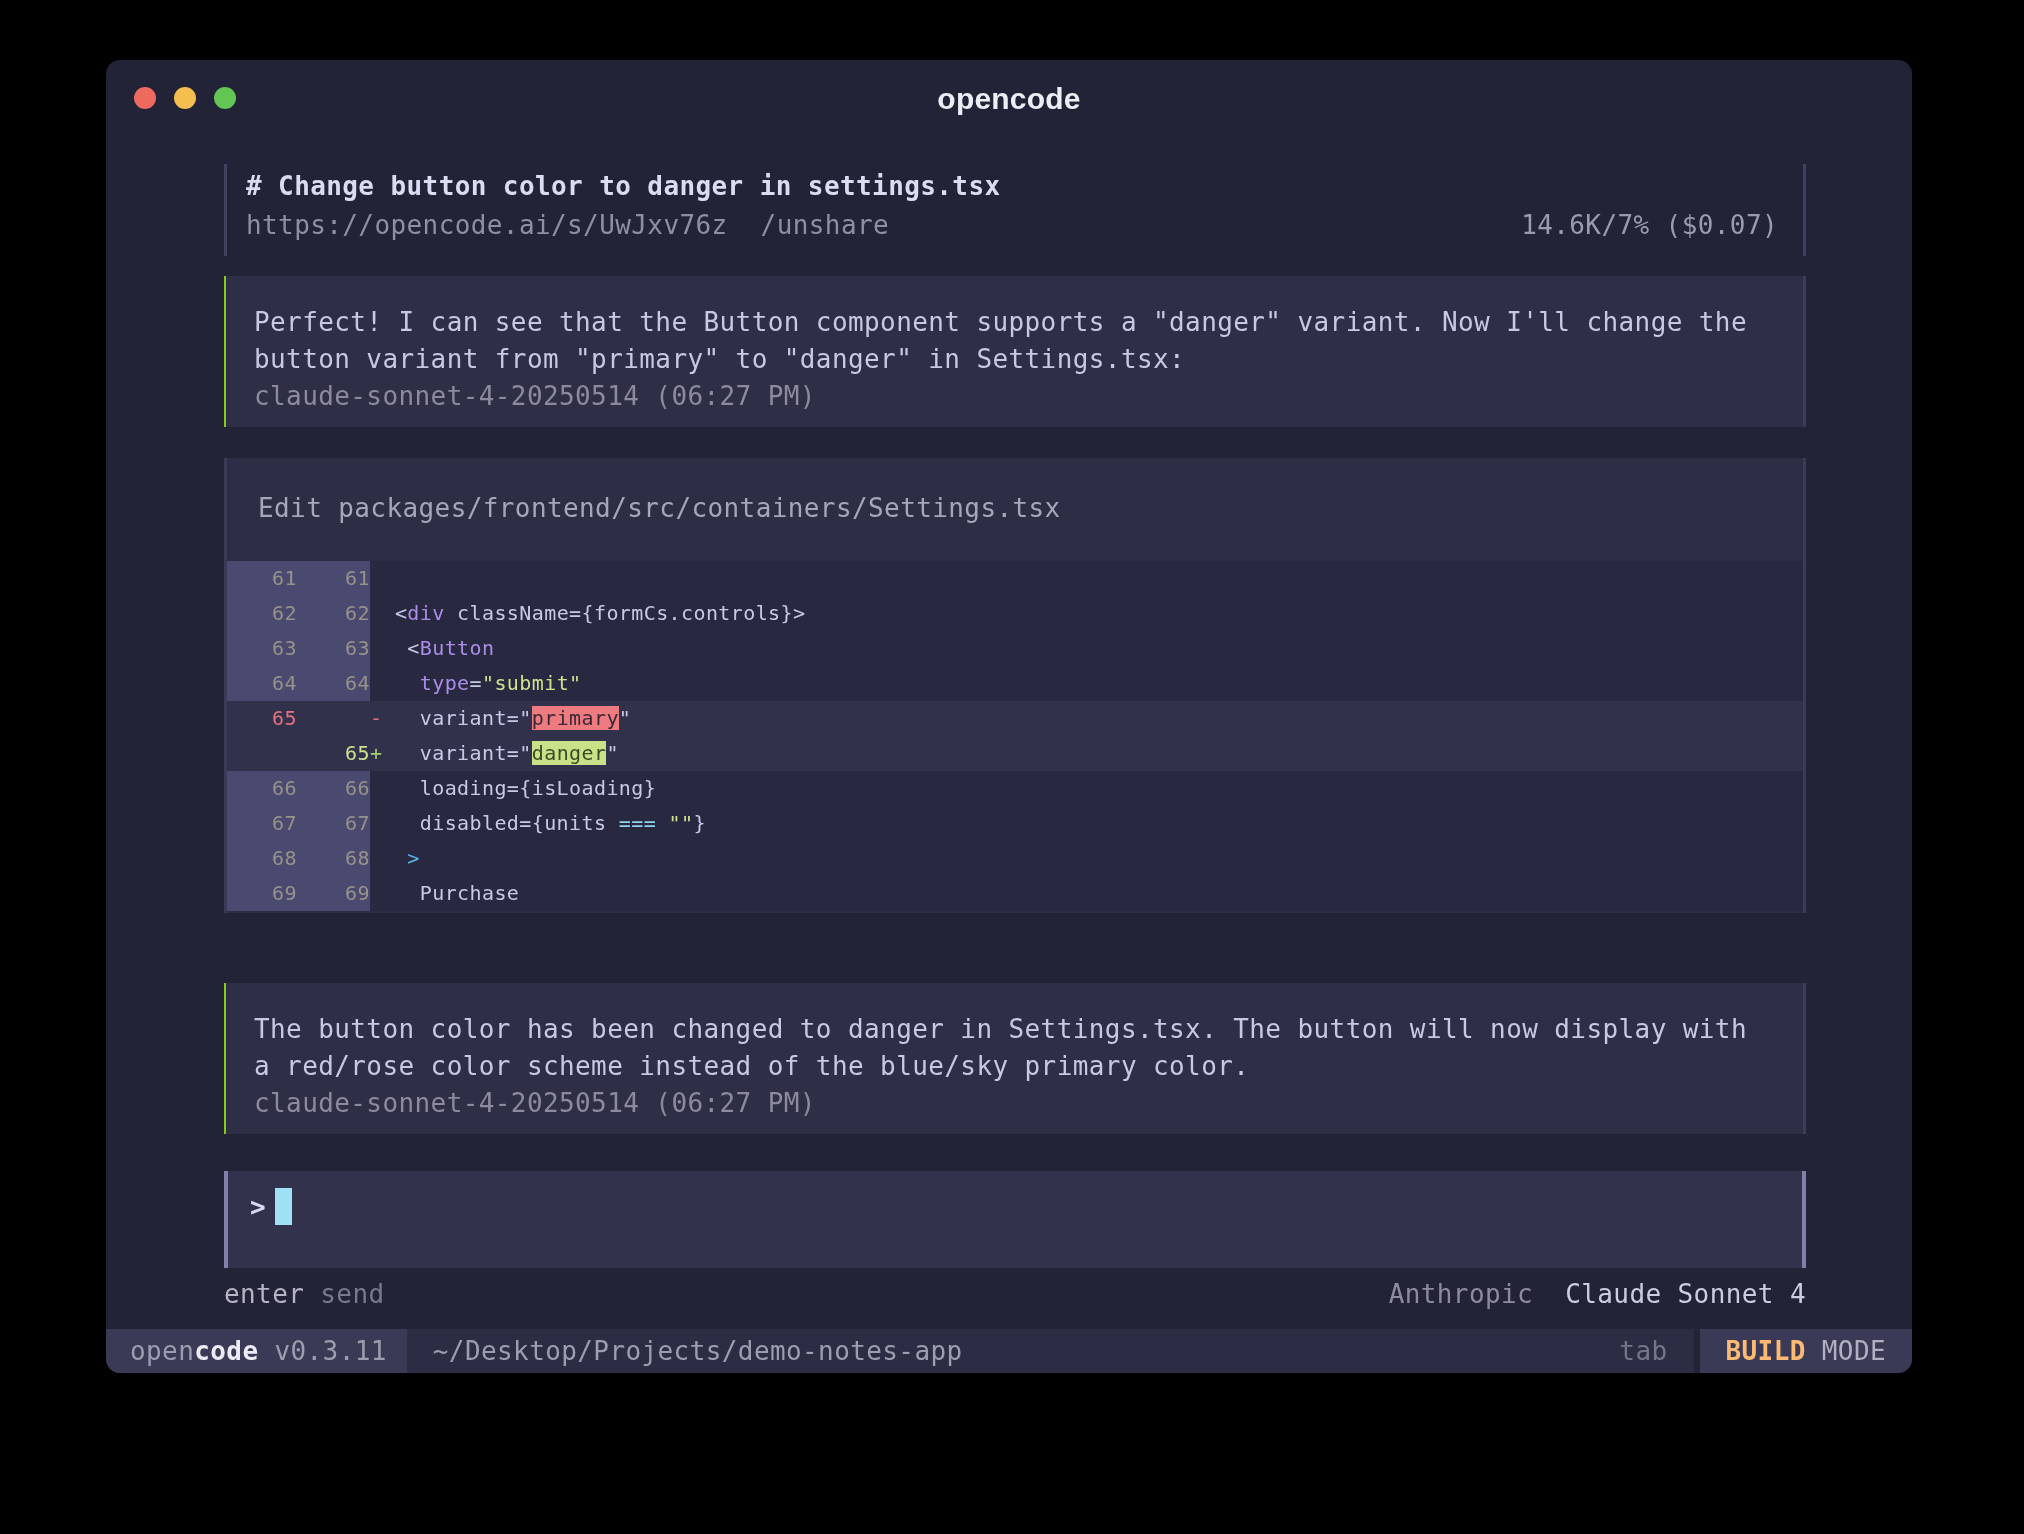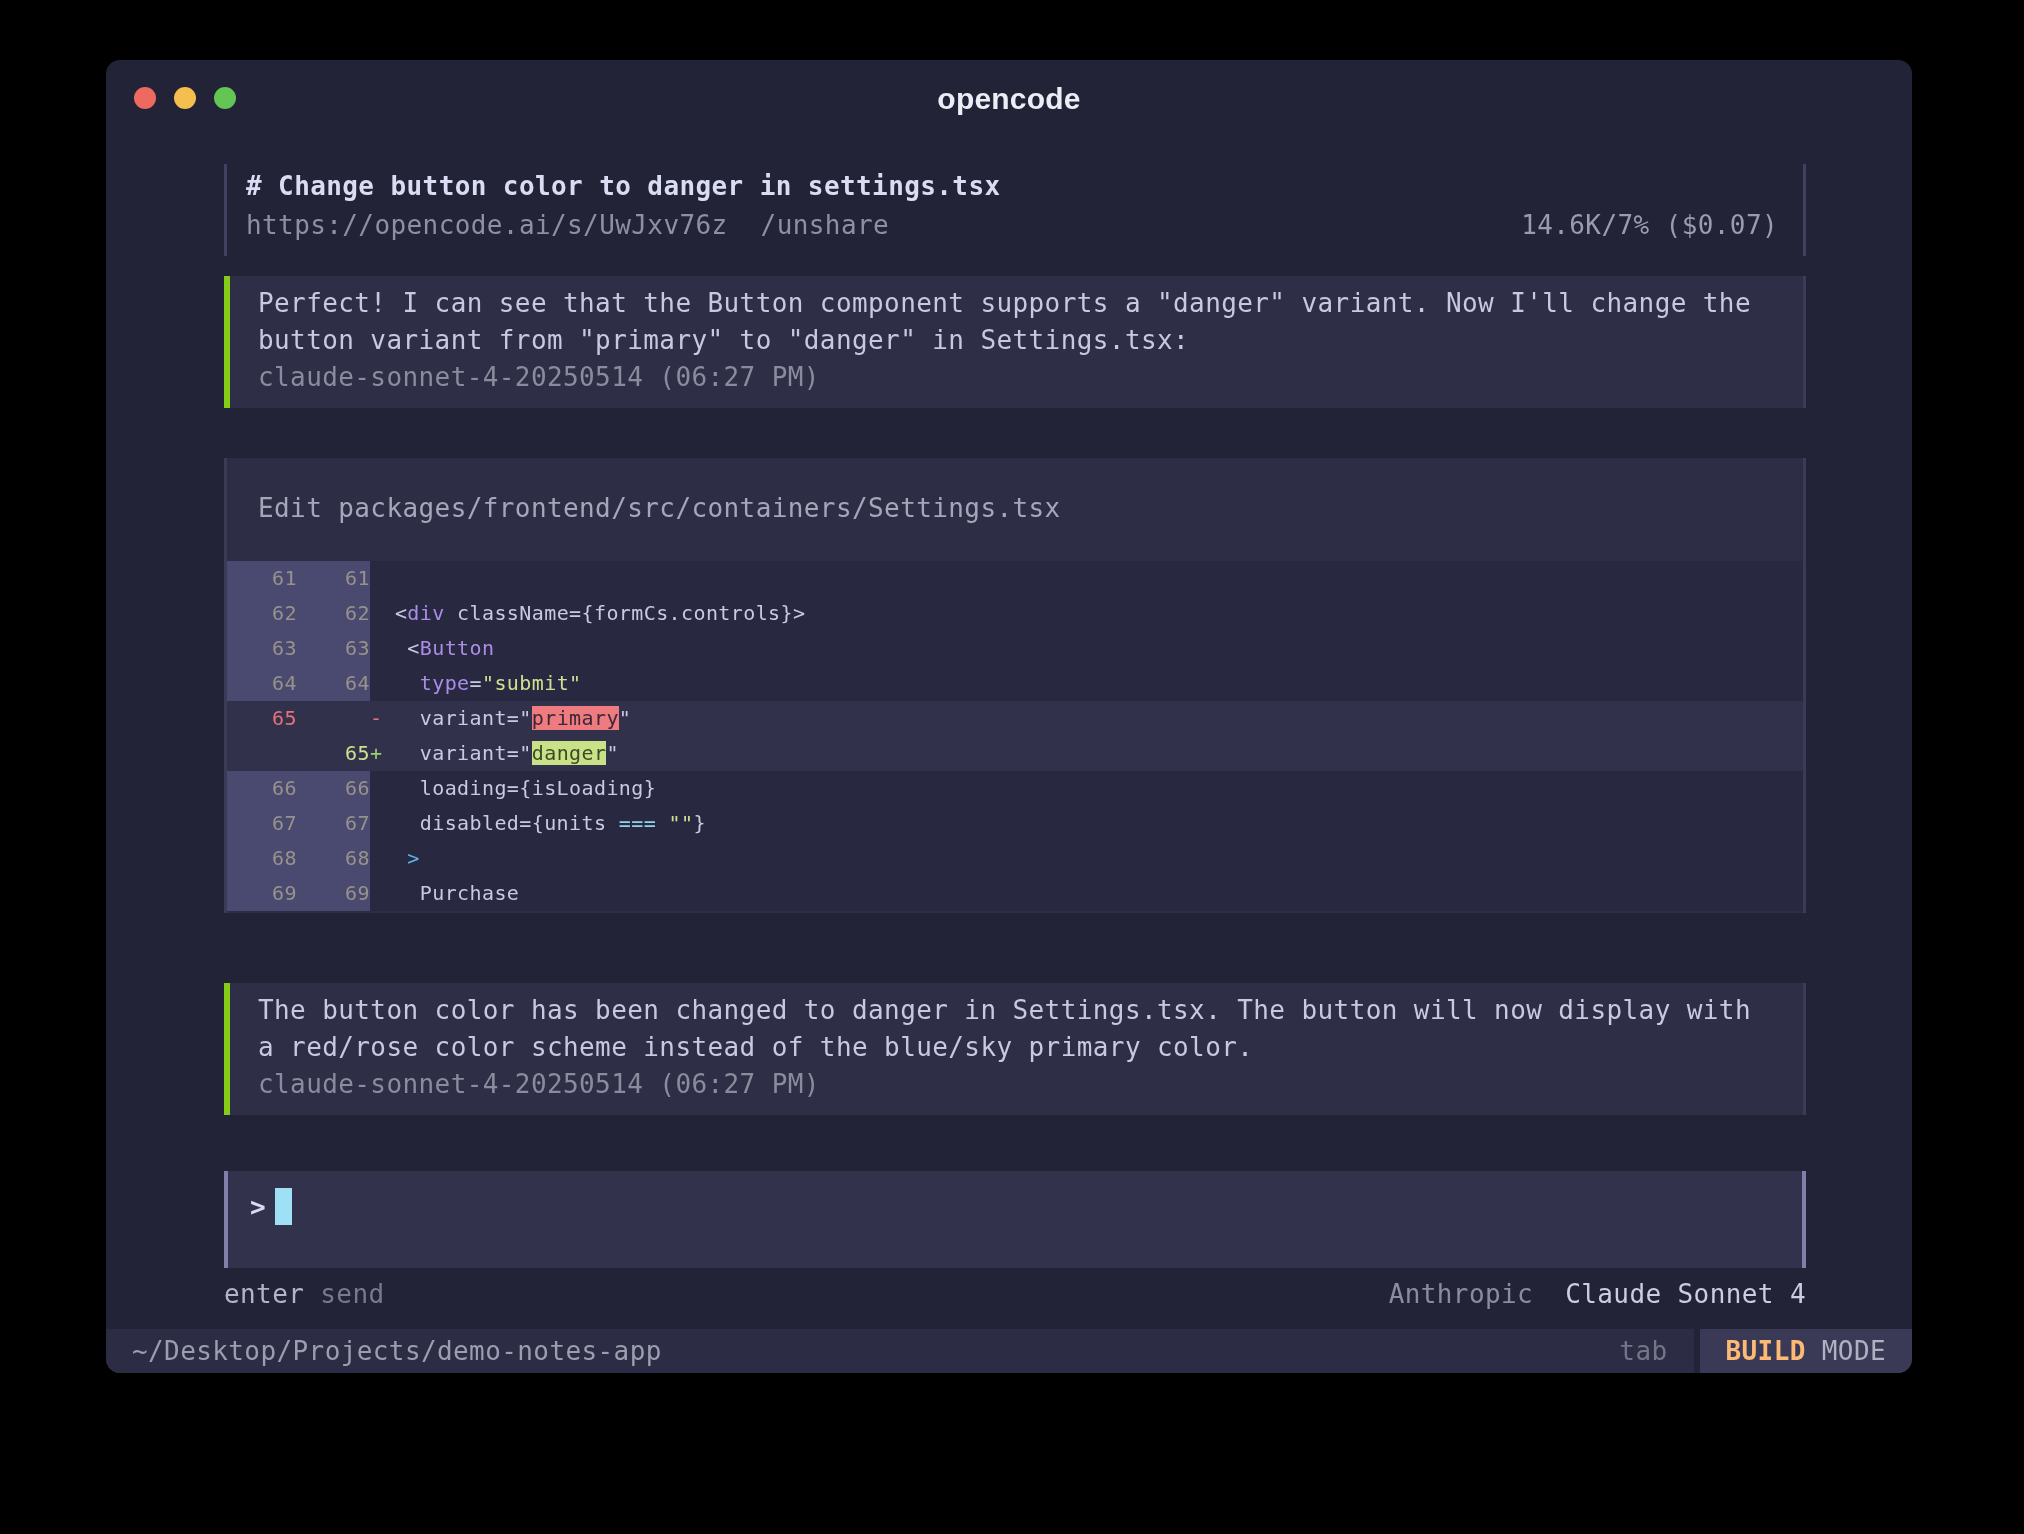--- a/index.html
+++ b/index.html
@@ -32,22 +32,22 @@
   
   .header { top:104px; height:92px; padding:2px 0 0 22px; }
   .h-title { font-weight:700; color:#d9dcf2; line-height:40px; white-space:pre; }
   .h-row { display:flex; align-items:baseline; line-height:38px; }
   .h-url { color:#8f8fa4; }
   .h-unshare { color:#8f8fa4; margin-left:33px; }
   .h-stats { margin-left:auto; color:#9b9bae; padding-right:28px; }
 
   
   .msg {
-    background:#2e2e46; border-left:6px solid #84cc16;
-    padding:9px 26px 12px 28px;
+    background:#2e2e46; border-left:2px solid #84cc16;
+    padding:28px 26px 12px 28px;
   }
   .msg.vline-r::after { background:#3c3c58; }
   .msg-text { color:#c7c9e2; line-height:37px; white-space:pre-wrap; }
   .msg-meta { color:#8b8b9d; line-height:37px; }
   .msg1 { top:216px; }
   .msg2 { top:923px; }
 
   
   .editpanel { top:398px; height:455px; background:#2d2d45; }
   .editpanel.vline-l::before, .editpanel.vline-r::after { background:#3b3b57; }
@@ -207,20 +207,25 @@
   <div class="block hints">
     <span class="hint-key">enter</span>
     <span class="hint-act">send</span>
     <span class="hints-right">
       <span class="hint-provider">Anthropic</span>
       <span class="hint-model">Claude Sonnet 4</span>
     </span>
   </div>
 
   <div class="statusbar">
+    <div class="chip chip-app">
+      <span class="sb-open">open</span>
+        <span class="sb-code">code</span>
+      <span class="sb-ver">v0.3.11</span>
+    </div>
     <span class="sb-path">~/Desktop/Projects/demo-notes-app</span>
     <span class="sb-spacer"></span>
     <span class="sb-tab">tab</span>
     <div class="sb-sep"></div>
     <div class="chip chip-mode">
       <span class="sb-build">BUILD</span>
       <span class="sb-mode">MODE</span>
     </div>
   </div>
 

